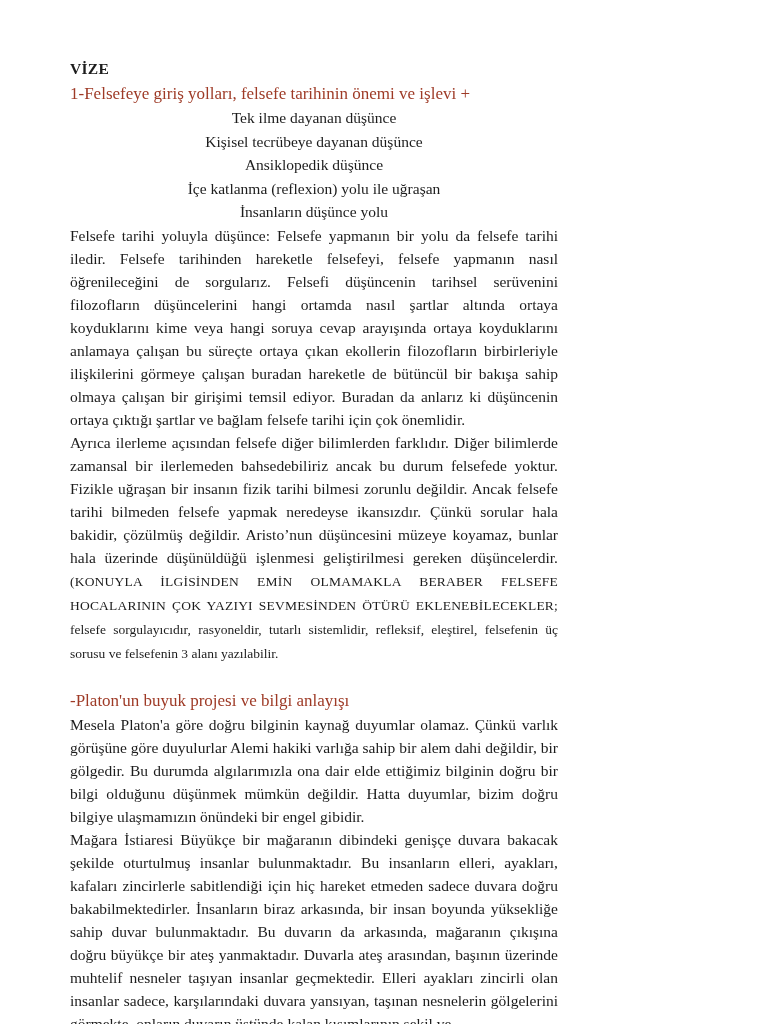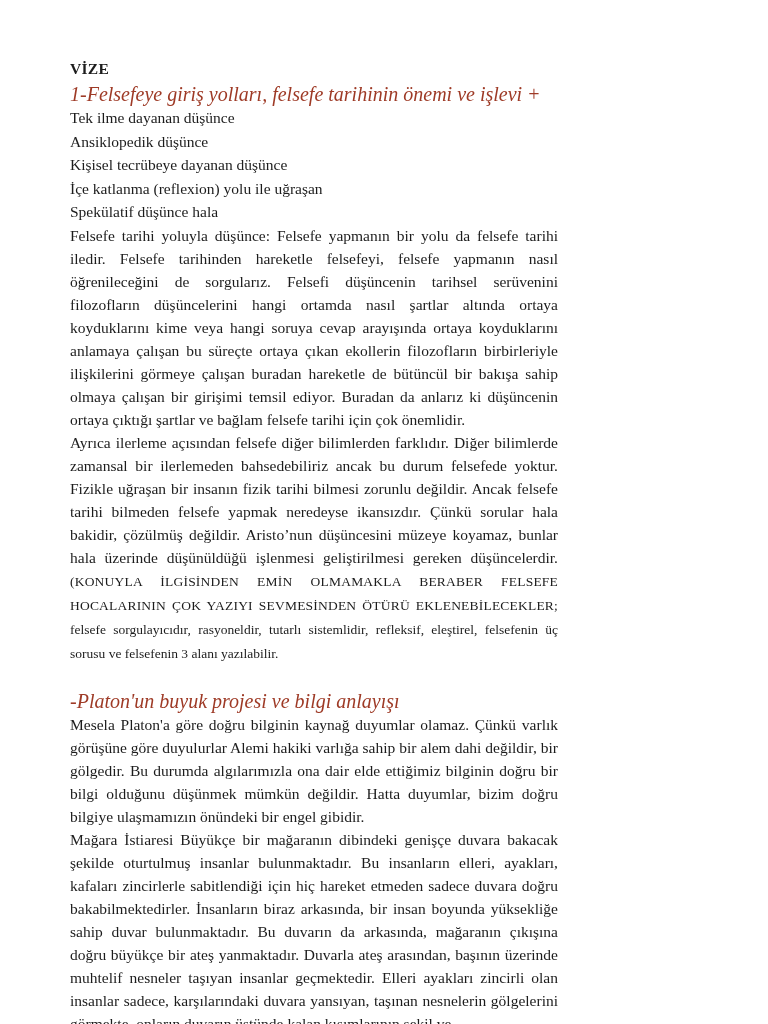--- a/index.html
+++ b/index.html
@@ -24,27 +24,27 @@
   }
   .page p{margin:0;}
   .doc-title{
     font-size:15.5px;
     font-weight:bold;
     line-height:26px;
     letter-spacing:.3px;
   }
   .heading{
     color:var(--accent);
-    font-size:20px;
+    font-size:17px;
     line-height:24px;
-    font-style:italic;
   }
   .line{
     font-size:15.5px;
     line-height:23.5px;
+    text-align:center;
   }
   .para{
     font-size:15.5px;
     line-height:23px;
     text-align:justify;
   }
   .caps-note{
     font-size:13.5px;
     letter-spacing:.2px;
   }
@@ -58,24 +58,24 @@
 </head>
 <body>
 
 <div class="page">
 
   <p class="doc-title">VİZE</p>
 
   <p class="heading">1-Felsefeye giriş yolları, felsefe tarihinin önemi ve işlevi +</p>
 
   <p class="line">Tek ilme dayanan düşünce</p>
+  <p class="line">Kişisel tecrübeye dayanan düşünce</p>
   <p class="line">Ansiklopedik düşünce</p>
-  <p class="line">Kişisel tecrübeye dayanan düşünce</p>
   <p class="line">İçe katlanma (reflexion) yolu ile uğraşan</p>
-  <p class="line">Spekülatif düşünce hala</p>
+  <p class="line">İnsanların düşünce yolu</p>
 
   <p class="para">Felsefe tarihi yoluyla düşünce: Felsefe yapmanın bir yolu da felsefe tarihi iledir. Felsefe tarihinden hareketle felsefeyi, felsefe yapmanın nasıl öğrenileceğini de sorgularız. Felsefi düşüncenin tarihsel serüvenini filozofların düşüncelerini hangi ortamda nasıl şartlar altında ortaya koyduklarını kime veya hangi soruya cevap arayışında ortaya koyduklarını anlamaya çalışan bu süreçte ortaya çıkan ekollerin filozofların birbirleriyle ilişkilerini görmeye çalışan buradan hareketle de bütüncül bir bakışa sahip olmaya çalışan bir girişimi temsil ediyor. Buradan da anlarız ki düşüncenin ortaya çıktığı şartlar ve bağlam felsefe tarihi için çok önemlidir.</p>
 
   <p class="para"><span>Ayrıca ilerleme açısından felsefe diğer bilimlerden farklıdır. Diğer bilimlerde zamansal bir ilerlemeden bahsedebiliriz ancak bu durum felsefede yoktur. Fizikle uğraşan bir insanın fizik tarihi bilmesi zorunlu değildir. Ancak felsefe tarihi bilmeden felsefe yapmak neredeyse ikansızdır. Çünkü sorular hala bakidir, çözülmüş değildir. Aristo’nun düşüncesini müzeye koyamaz, bunlar hala üzerinde düşünüldüğü işlenmesi geliştirilmesi gereken düşüncelerdir. </span><span class="caps-note">(KONUYLA İLGİSİNDEN EMİN OLMAMAKLA BERABER FELSEFE HOCALARININ ÇOK YAZIYI SEVMESİNDEN ÖTÜRÜ EKLENEBİLECEKLER;</span><span class="small-note"> felsefe sorgulayıcıdır, rasyoneldir, tutarlı sistemlidir, refleksif, eleştirel, felsefenin üç sorusu ve felsefenin 3 alanı yazılabilir.</span></p>
 
   <p class="heading section-gap">-Platon'un buyuk projesi ve bilgi anlayışı</p>
 
 
 
   <p class="para">Mesela Platon'a göre doğru bilginin kaynağ duyumlar olamaz. Çünkü varlık görüşüne göre duyulurlar Alemi hakiki varlığa sahip bir alem dahi değildir, bir gölgedir. Bu durumda algılarımızla ona dair elde ettiğimiz bilginin doğru bir bilgi olduğunu düşünmek mümkün değildir. Hatta duyumlar, bizim doğru bilgiye ulaşmamızın önündeki bir engel gibidir.</p>

